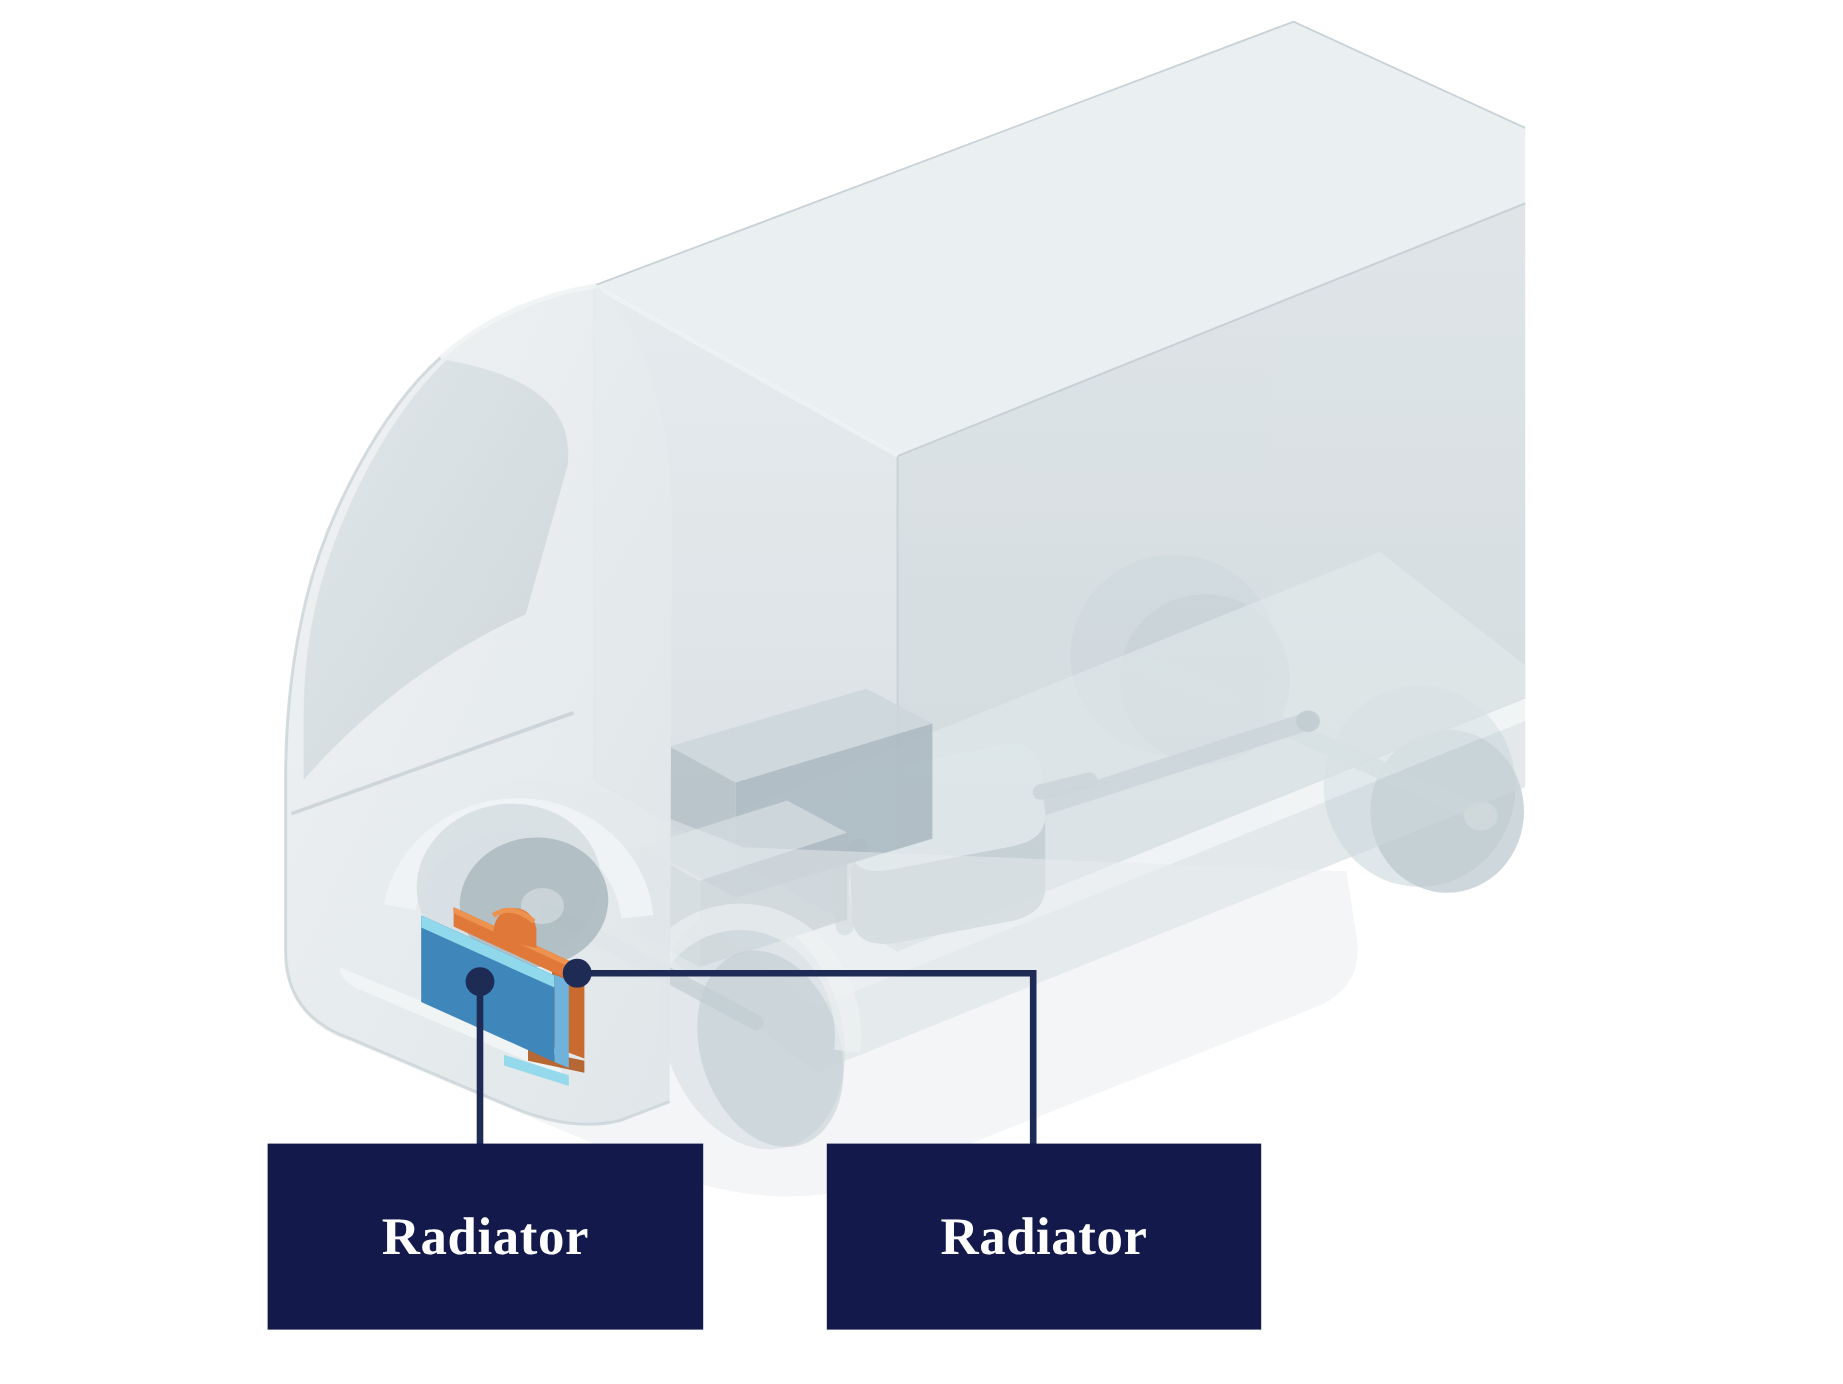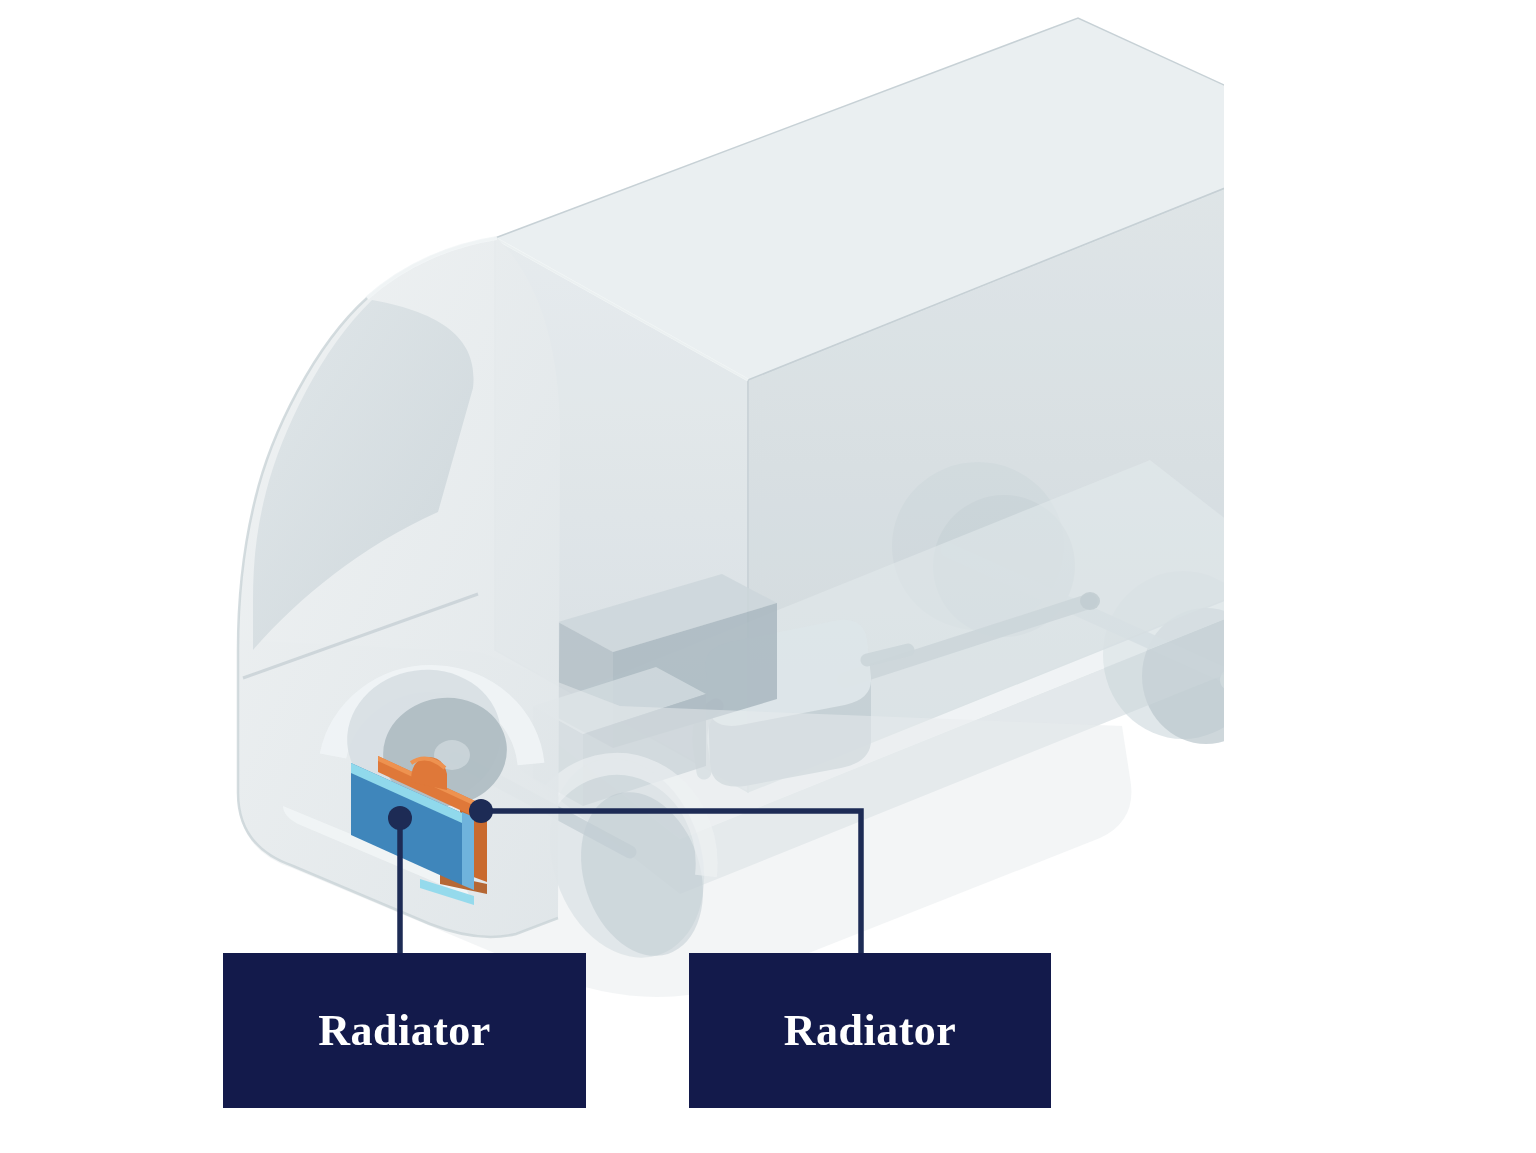--- a/index.html
+++ b/index.html
@@ -2,20 +2,21 @@
 <html><head>
 <meta charset="utf-8">
 <style>
   html,body{margin:0;padding:0;background:#ffffff;}
   #stage{
     position:relative;
     width:1224px;height:1153px;
     background:#ffffff;
     overflow:hidden;
     font-family:"Liberation Serif","DejaVu Serif",serif;
+    padding-left:47px;
   }
   #truck-svg{position:absolute;left:0;top:0;}
   .callout-label{
     position:absolute;
     background:#131a4b;
     color:#ffffff;
     display:flex;flex-direction:column;
     align-items:center;justify-content:center;
     text-align:center;
     font-size:44px;font-weight:bold;line-height:1.16;

